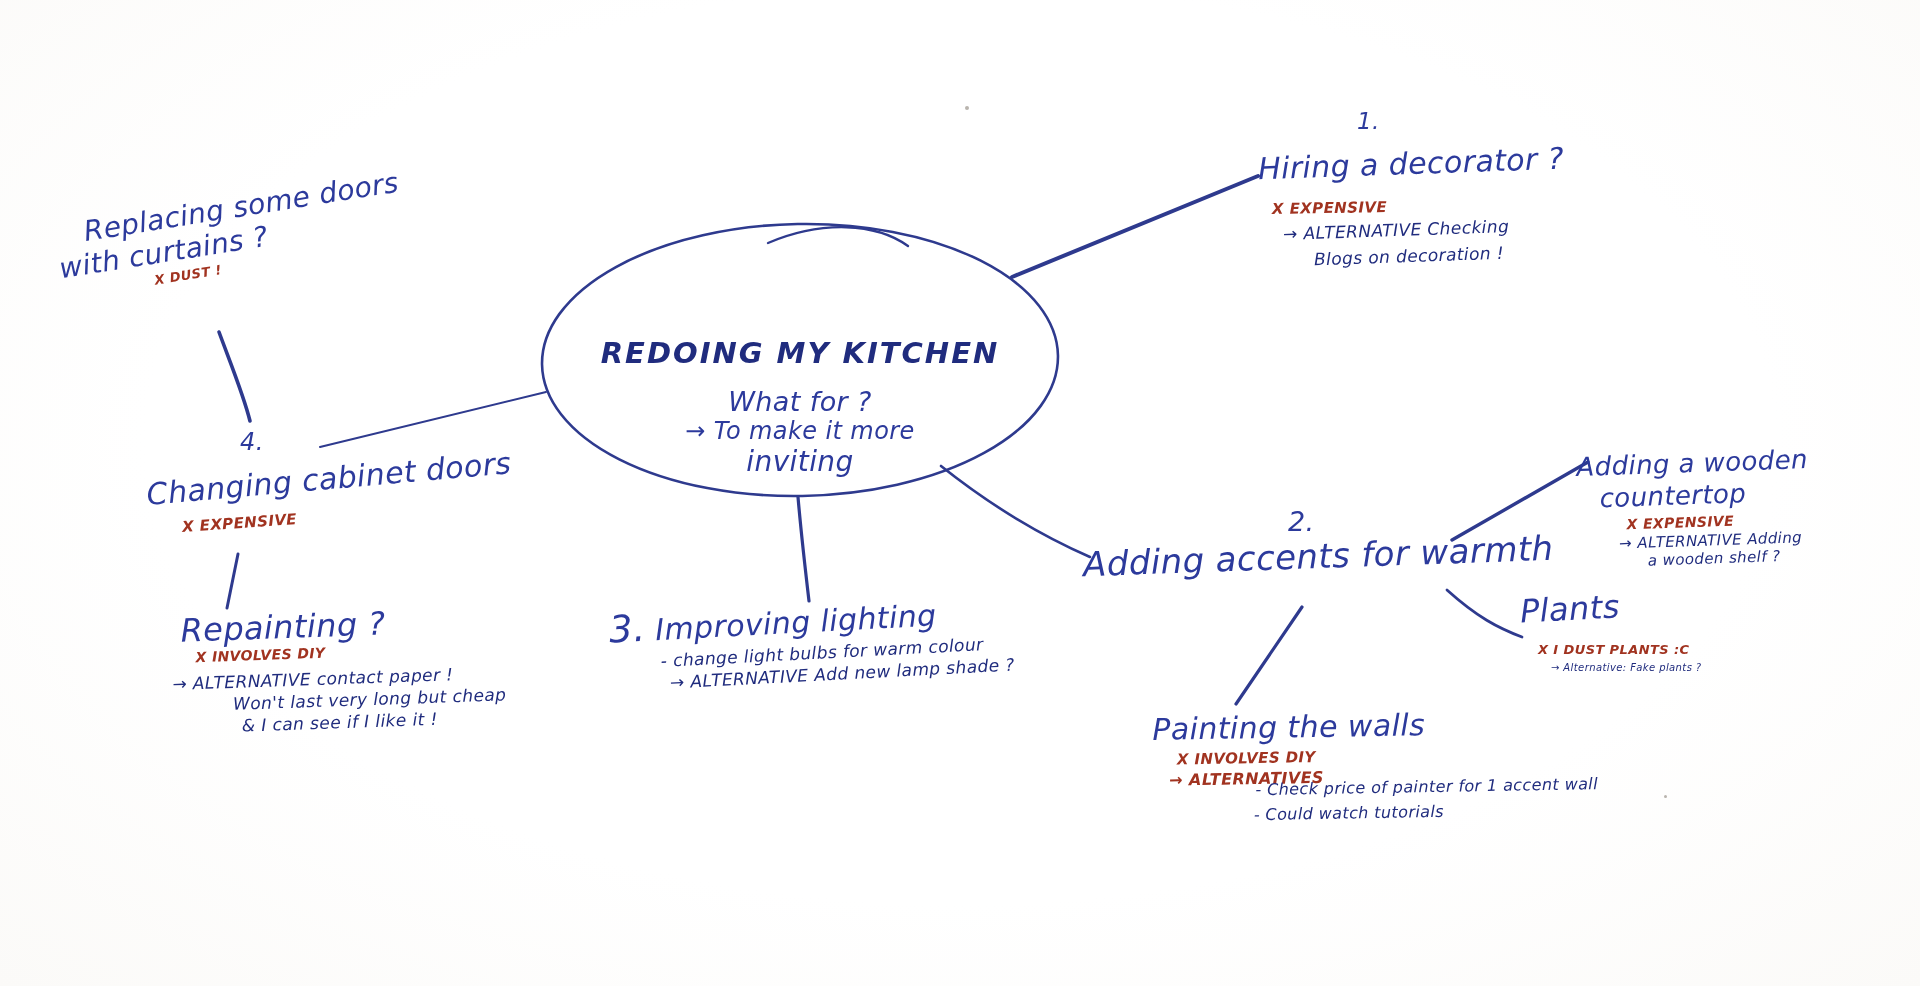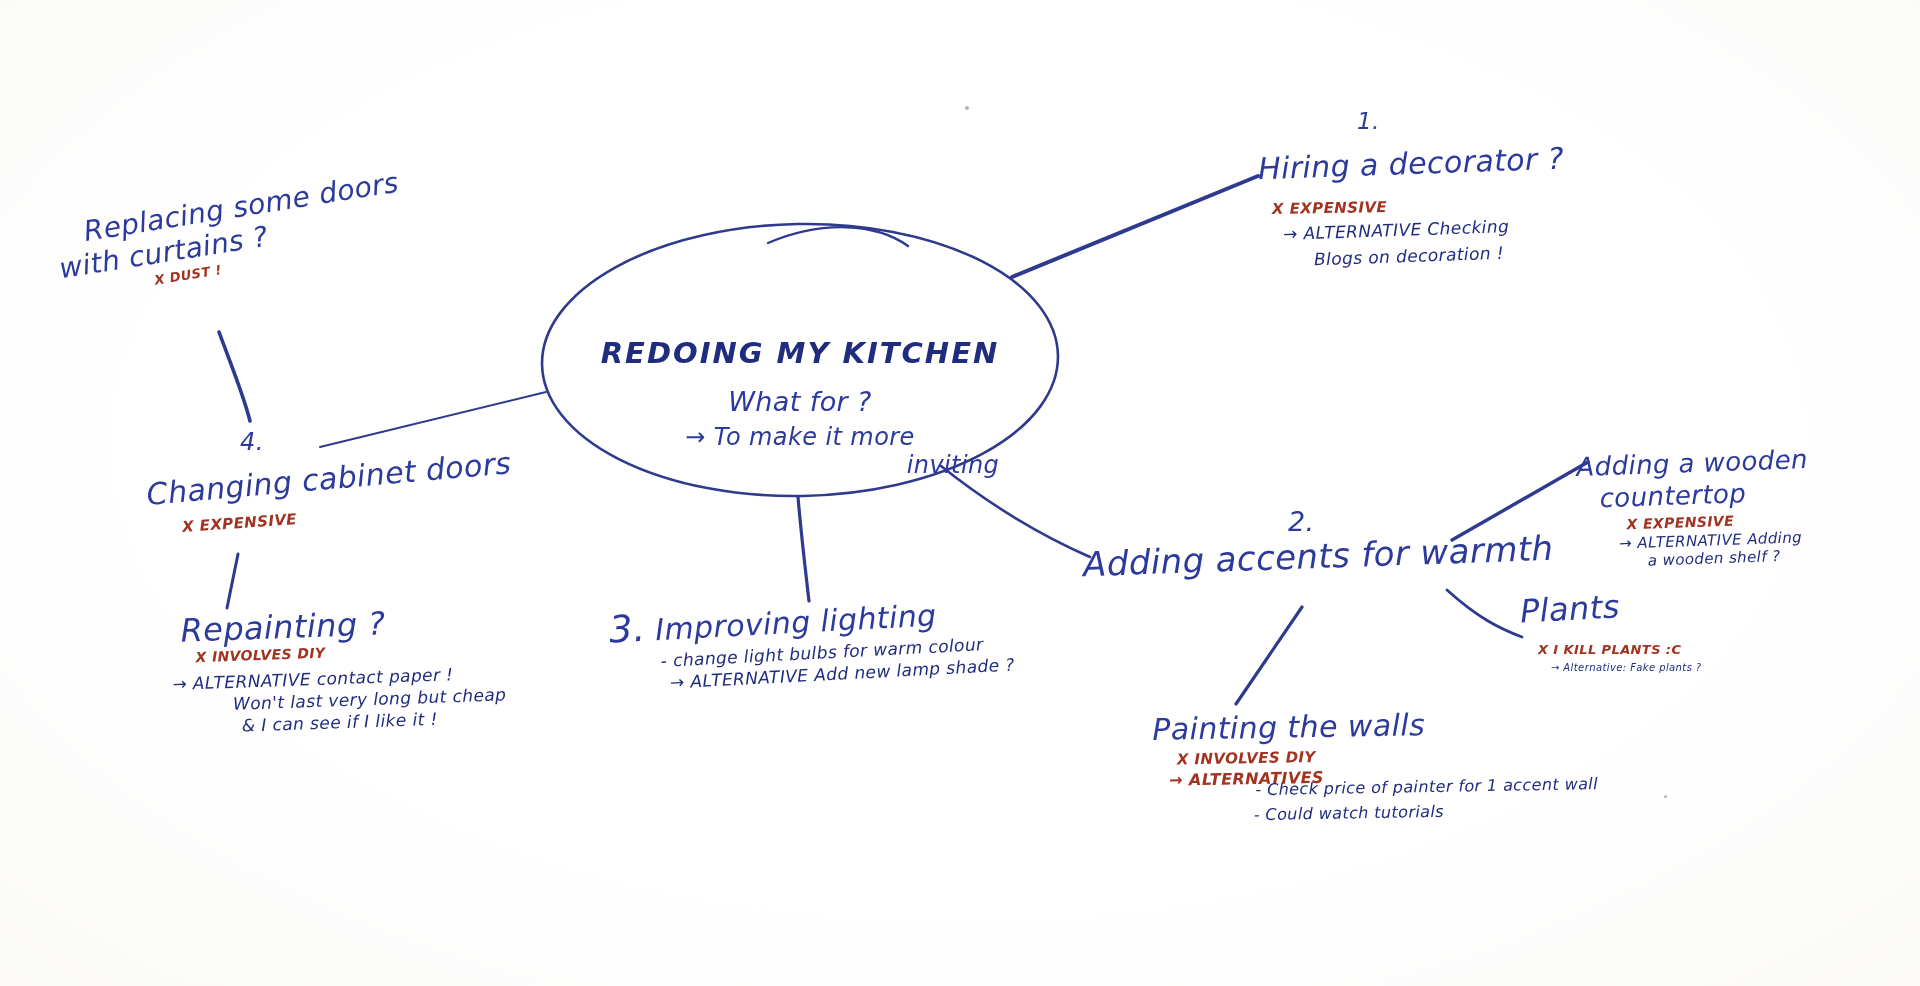--- a/index.html
+++ b/index.html
@@ -21,22 +21,22 @@
   .navy { color:#202c7e; }
   .red  { color:#a13320; font-weight:bold; font-style:italic; }
 
   .block { position:absolute; }
   .block .hand { position:static; display:block; }
 
   
   #center-text { left:800px; top:300px; transform:translateX(-50%); text-align:center; }
   #center-text .t1 { font-size:29px; letter-spacing:2px; font-weight:bold;margin-top:36px; }
   #center-text .t2 { font-size:27px; margin-top:16px; }
-  #center-text .t3 { font-size:24px; margin-top:6px; }
-  #center-text .t4 { font-size:24px;text-align:right; }
+  #center-text .t3 { font-size:24px; }
+  #center-text .t4 { font-size:28px; }
 
   
   #decorator-number { left:1357px; top:108px; font-size:23px; }
   #decorator-title  { left:1258px; top:146px; font-size:30px; transform:rotate(-2deg); }
   #decorator-con    { left:1272px; top:199px; font-size:15px; transform:rotate(-1deg); }
   #decorator-alt1   { left:1283px; top:220px; font-size:17px; transform:rotate(-2deg); }
   #decorator-alt2   { left:1314px; top:246px; font-size:17px; transform:rotate(-2deg); }
 
   
   #accents-number { left:1288px; top:506px; font-size:27px; }
@@ -130,21 +130,21 @@
 
   <div class="block" id="countertop">
     <span class="hand blue t1">Adding a wooden</span>
     <span class="hand blue t2">countertop</span>
     <span class="hand red con">X EXPENSIVE</span>
     <span class="hand navy a1">→ ALTERNATIVE Adding</span>
     <span class="hand navy a2">a wooden shelf ?</span>
   </div>
 
   <span class="hand blue" id="plants-title">Plants</span>
-  <span class="hand red" id="plants-con">X I KILL PLANTS :C</span>
+  <span class="hand red" id="plants-con">X I DUST PLANTS :C</span>
   <span class="hand navy" id="plants-alt">→ Alternative: Fake plants ?</span>
 
   <div class="block" id="painting">
     <span class="hand blue t">Painting the walls</span>
     <span class="hand red con">X INVOLVES DIY</span>
     <span class="hand red ah">→ ALTERNATIVES</span>
     <span class="hand navy i1">- Check price of painter for 1 accent wall</span>
     <span class="hand navy i2">- Could watch tutorials</span>
   </div>
 

